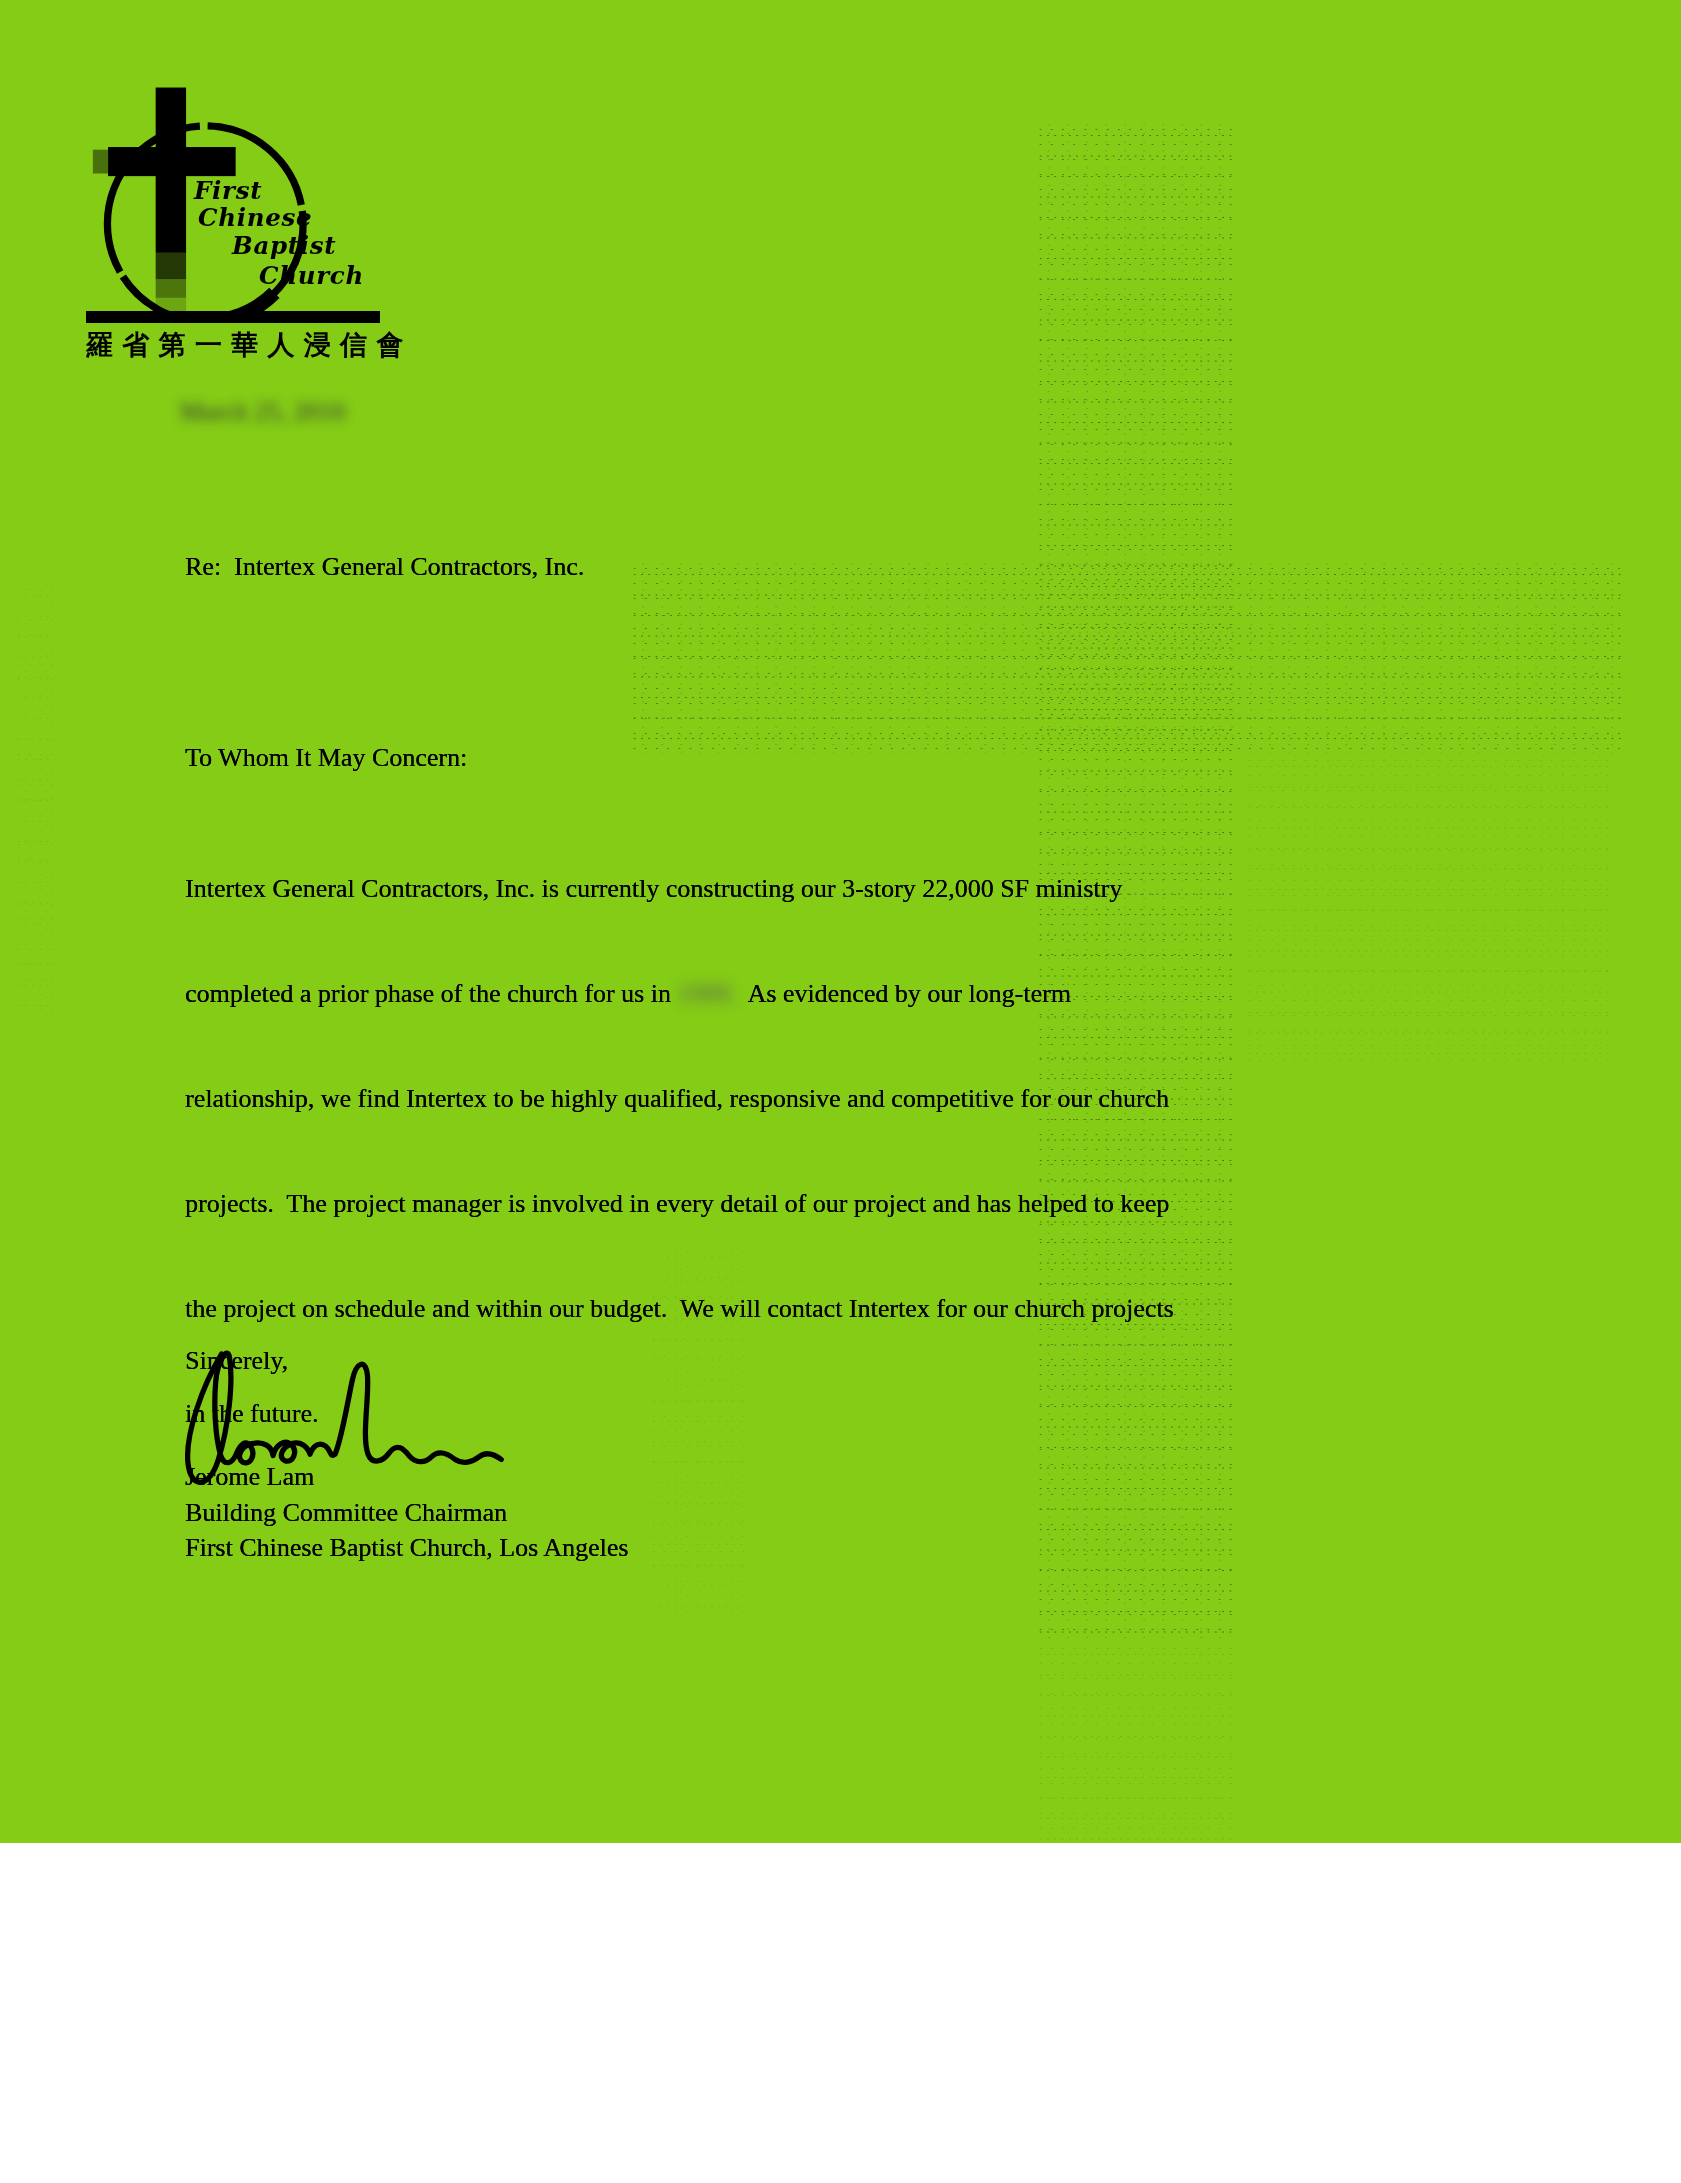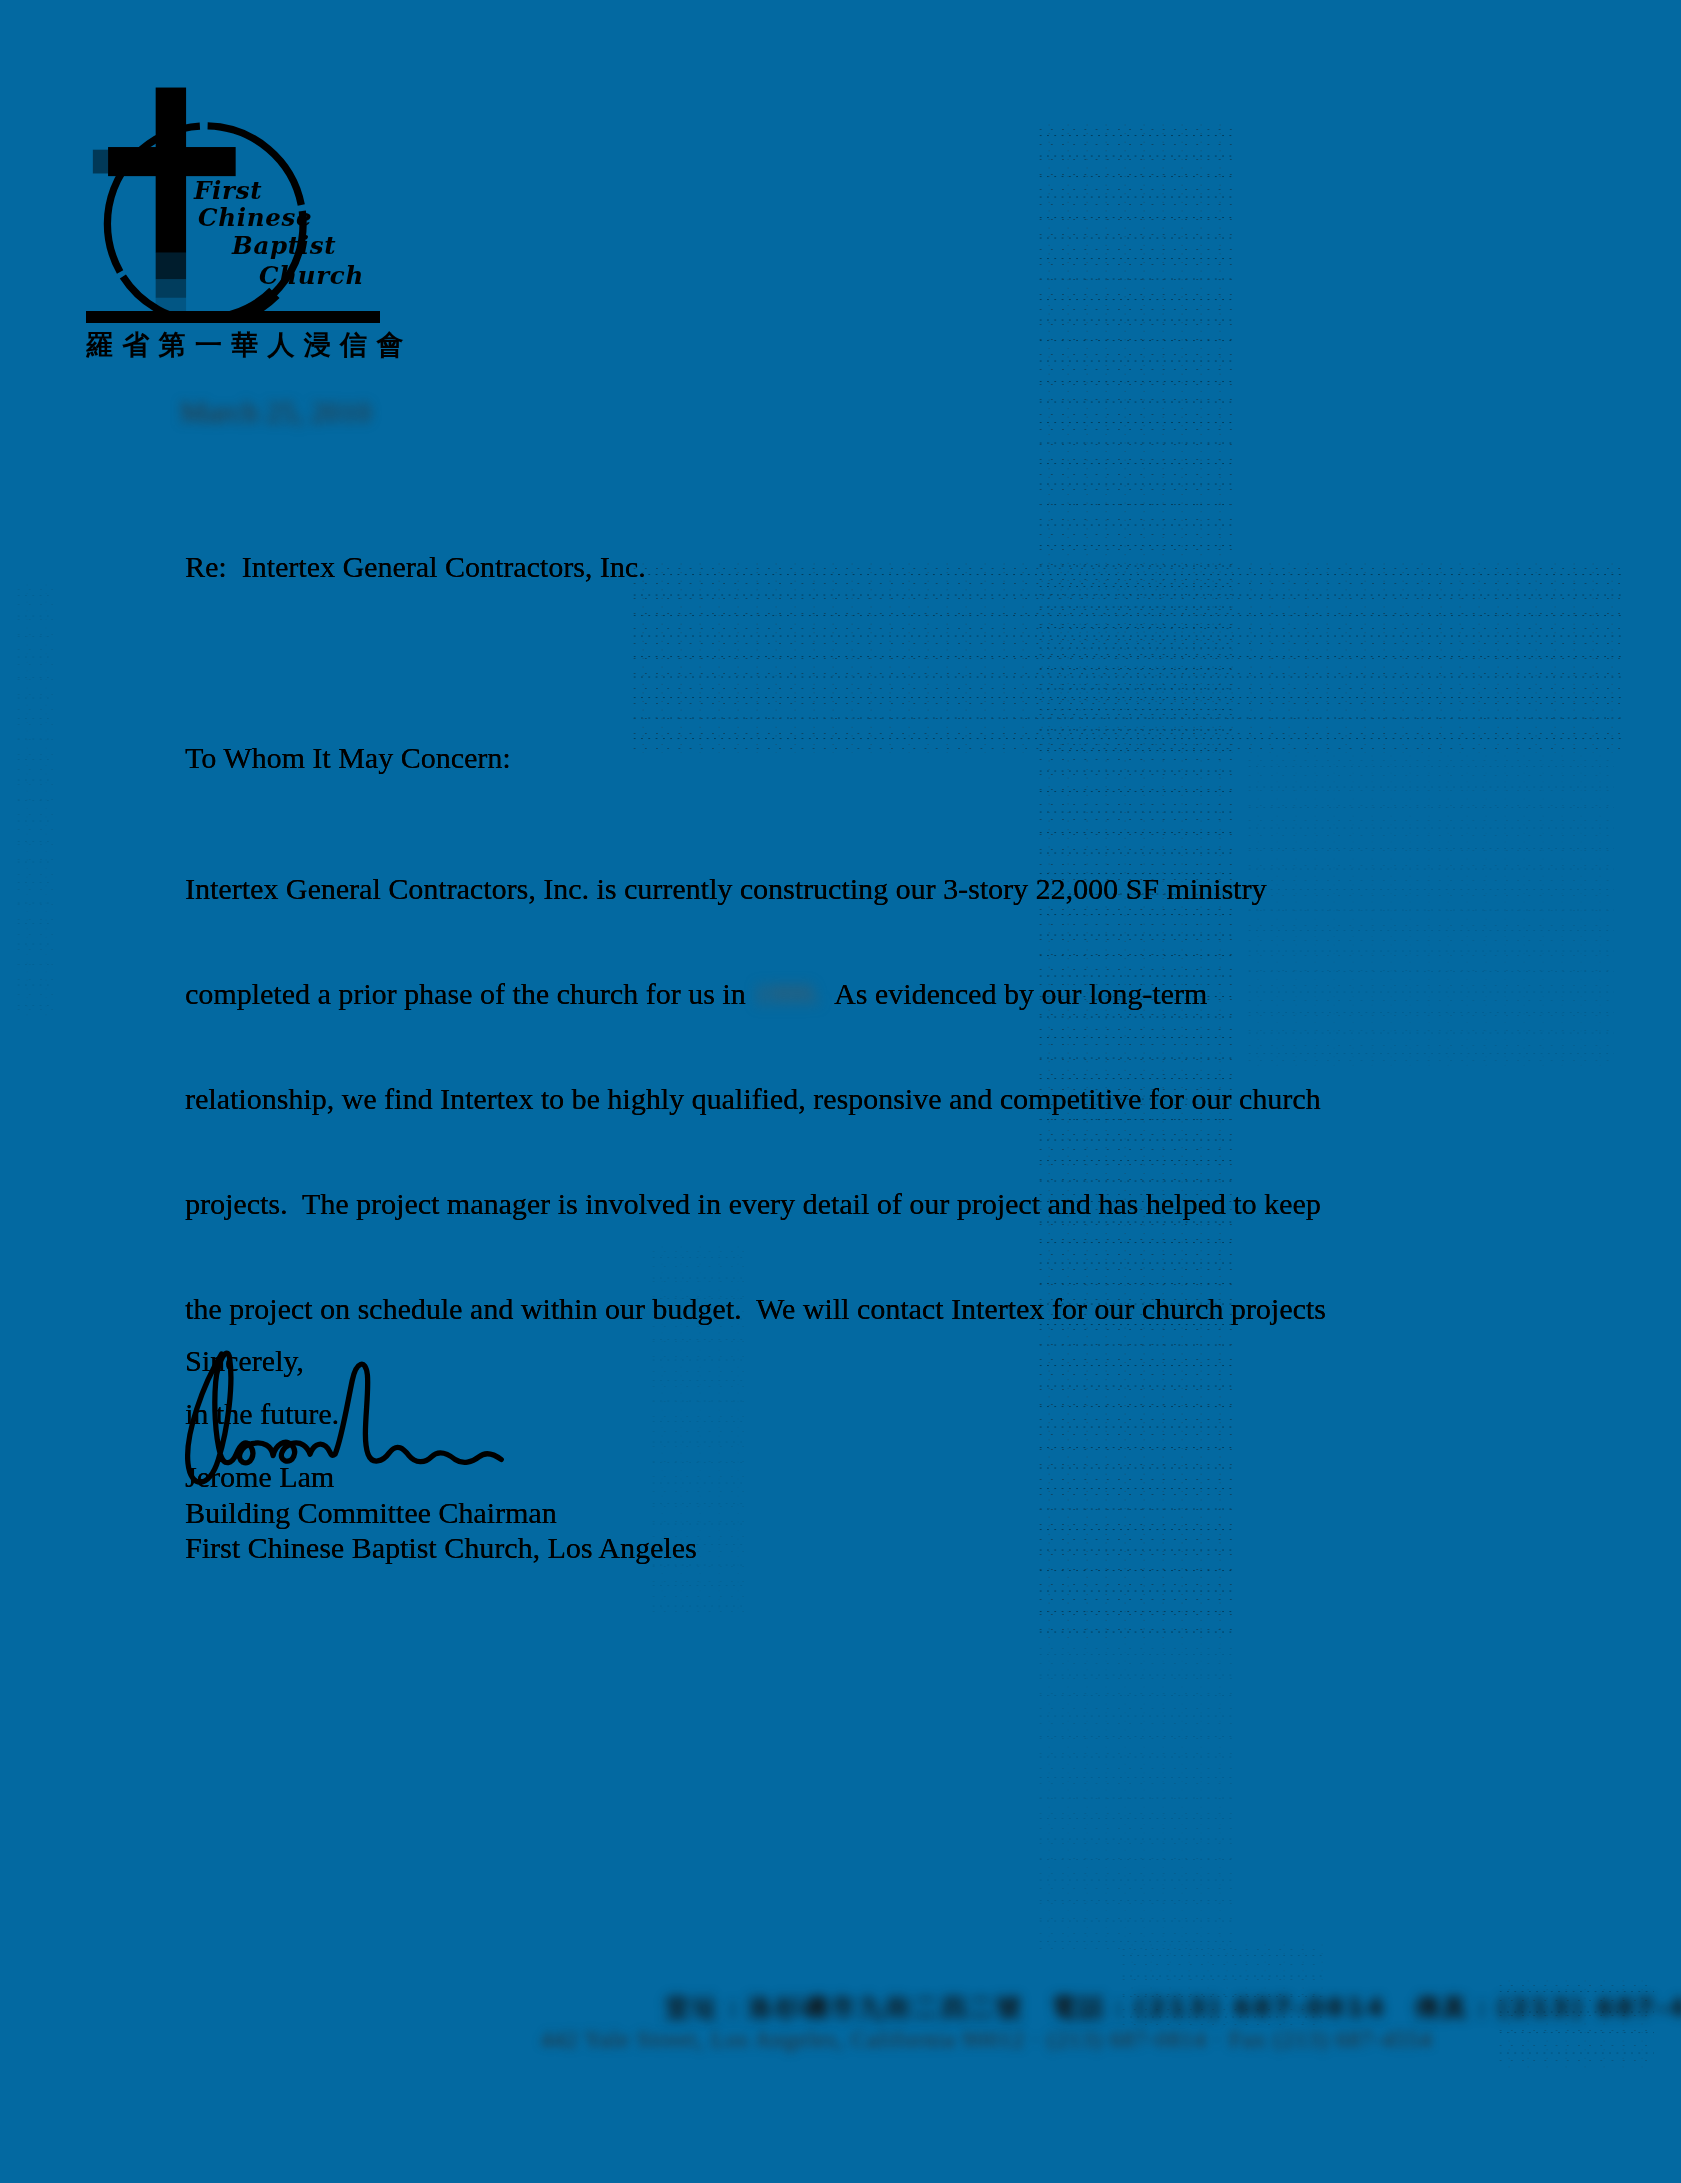--- a/index.html
+++ b/index.html
@@ -1,20 +1,20 @@
 <!DOCTYPE html>
 <html style="font-size:10.6px"><head>
 <meta charset="utf-8">
 <style>
   html, body { margin: 0; padding: 0; background: #ffffff; }
   .page {
     position: relative;
     width: 1681px;
-    height: 2183px;
-    background: #0369a1;
+    height: 1843px;
+    background: #84cc16;
     overflow: hidden;
     font-family: "Liberation Serif", serif;
     color: #000;
   }
 
   
   .speckle {
     position: absolute;
     background-image:
       radial-gradient(circle, #1a1a1a 0.7px, rgba(0,0,0,0) 1px),
@@ -52,21 +52,21 @@
   .logo-bar { position: absolute; left: 0; top: 238px; width: 294px; height: 12px; background: #000; }
   .logo-cn {
     position: absolute; left: 0; top: 254px; width: 304px;
     font-family: "DejaVu Sans", sans-serif;
     font-weight: bold; font-size: 27px; letter-spacing: 9.3px; white-space: pre;
   }
 
   
   .txt {
     position: absolute;
-    font-size: 30px;
+    font-size: 26px;
     line-height: 35px;
     white-space: pre;
     text-shadow: 0.2px 0.2px 0 #000;
   }
   .date       { left: 180px; top: 394px;  }
   .re-line    { left: 185px; top: 549px;  }
   .salutation { left: 185px; top: 740px; }
   .body-par   { left: 185px; top: 801px; }
   .body-par .line { white-space: pre; }
   .contact    { left: 185px; top: 1111px; }

